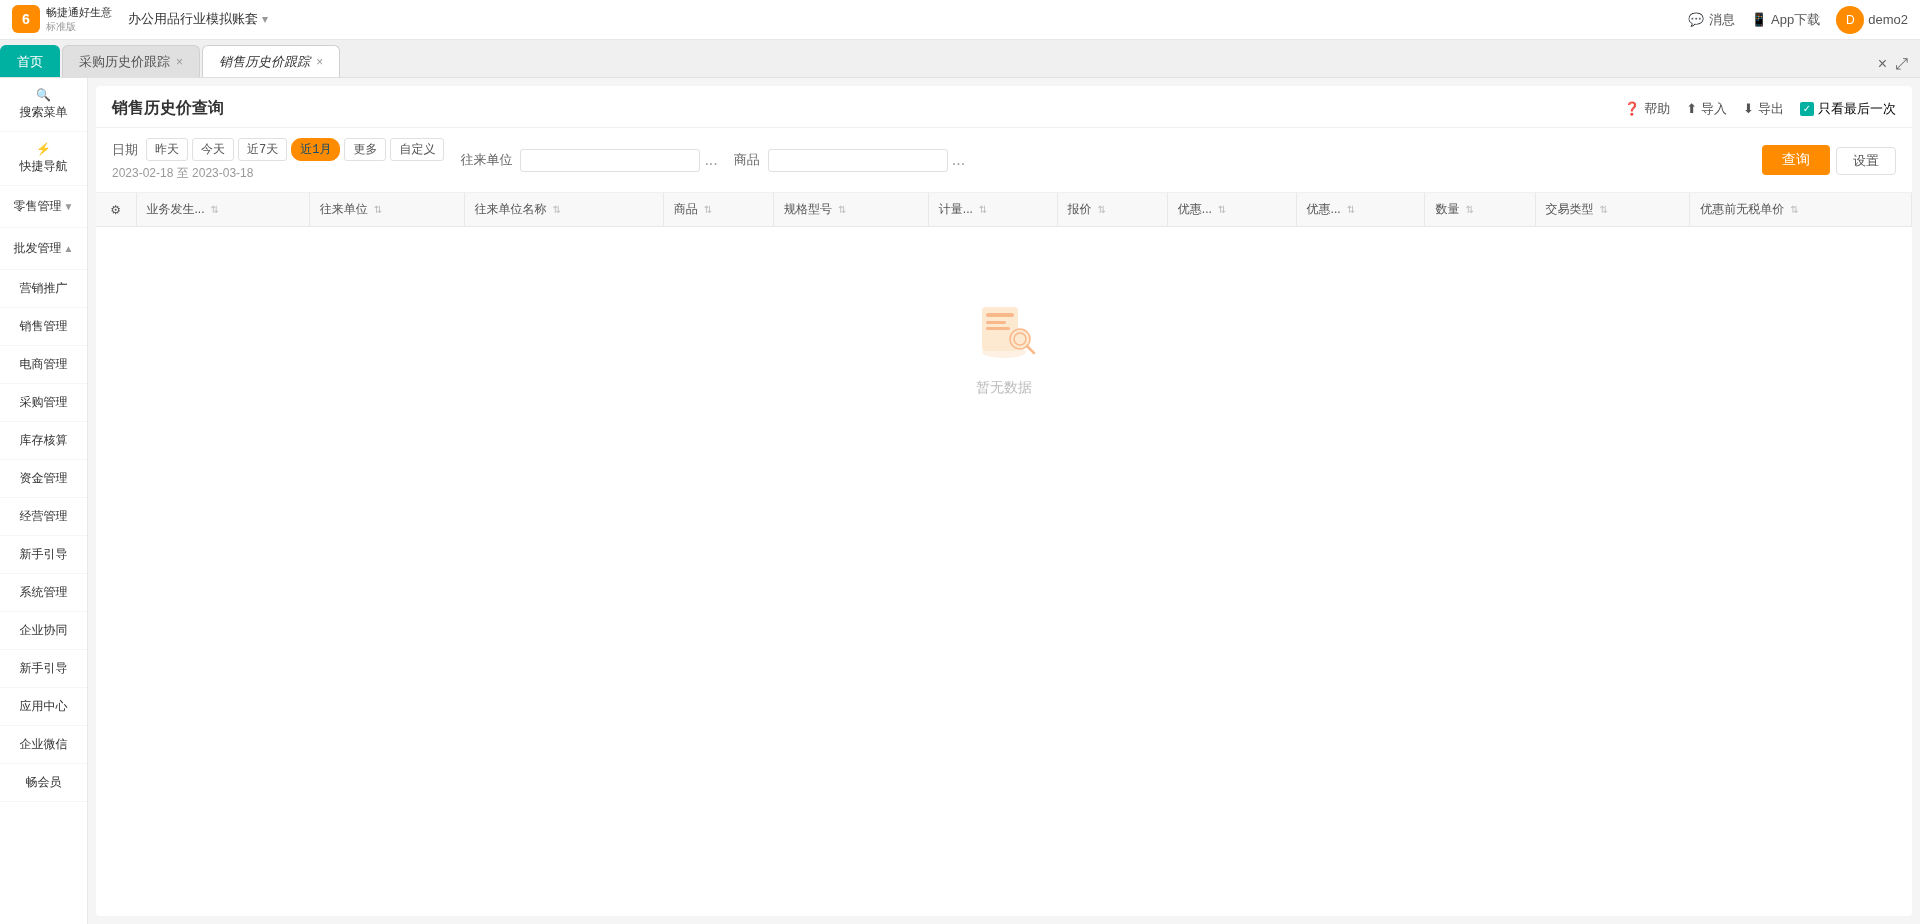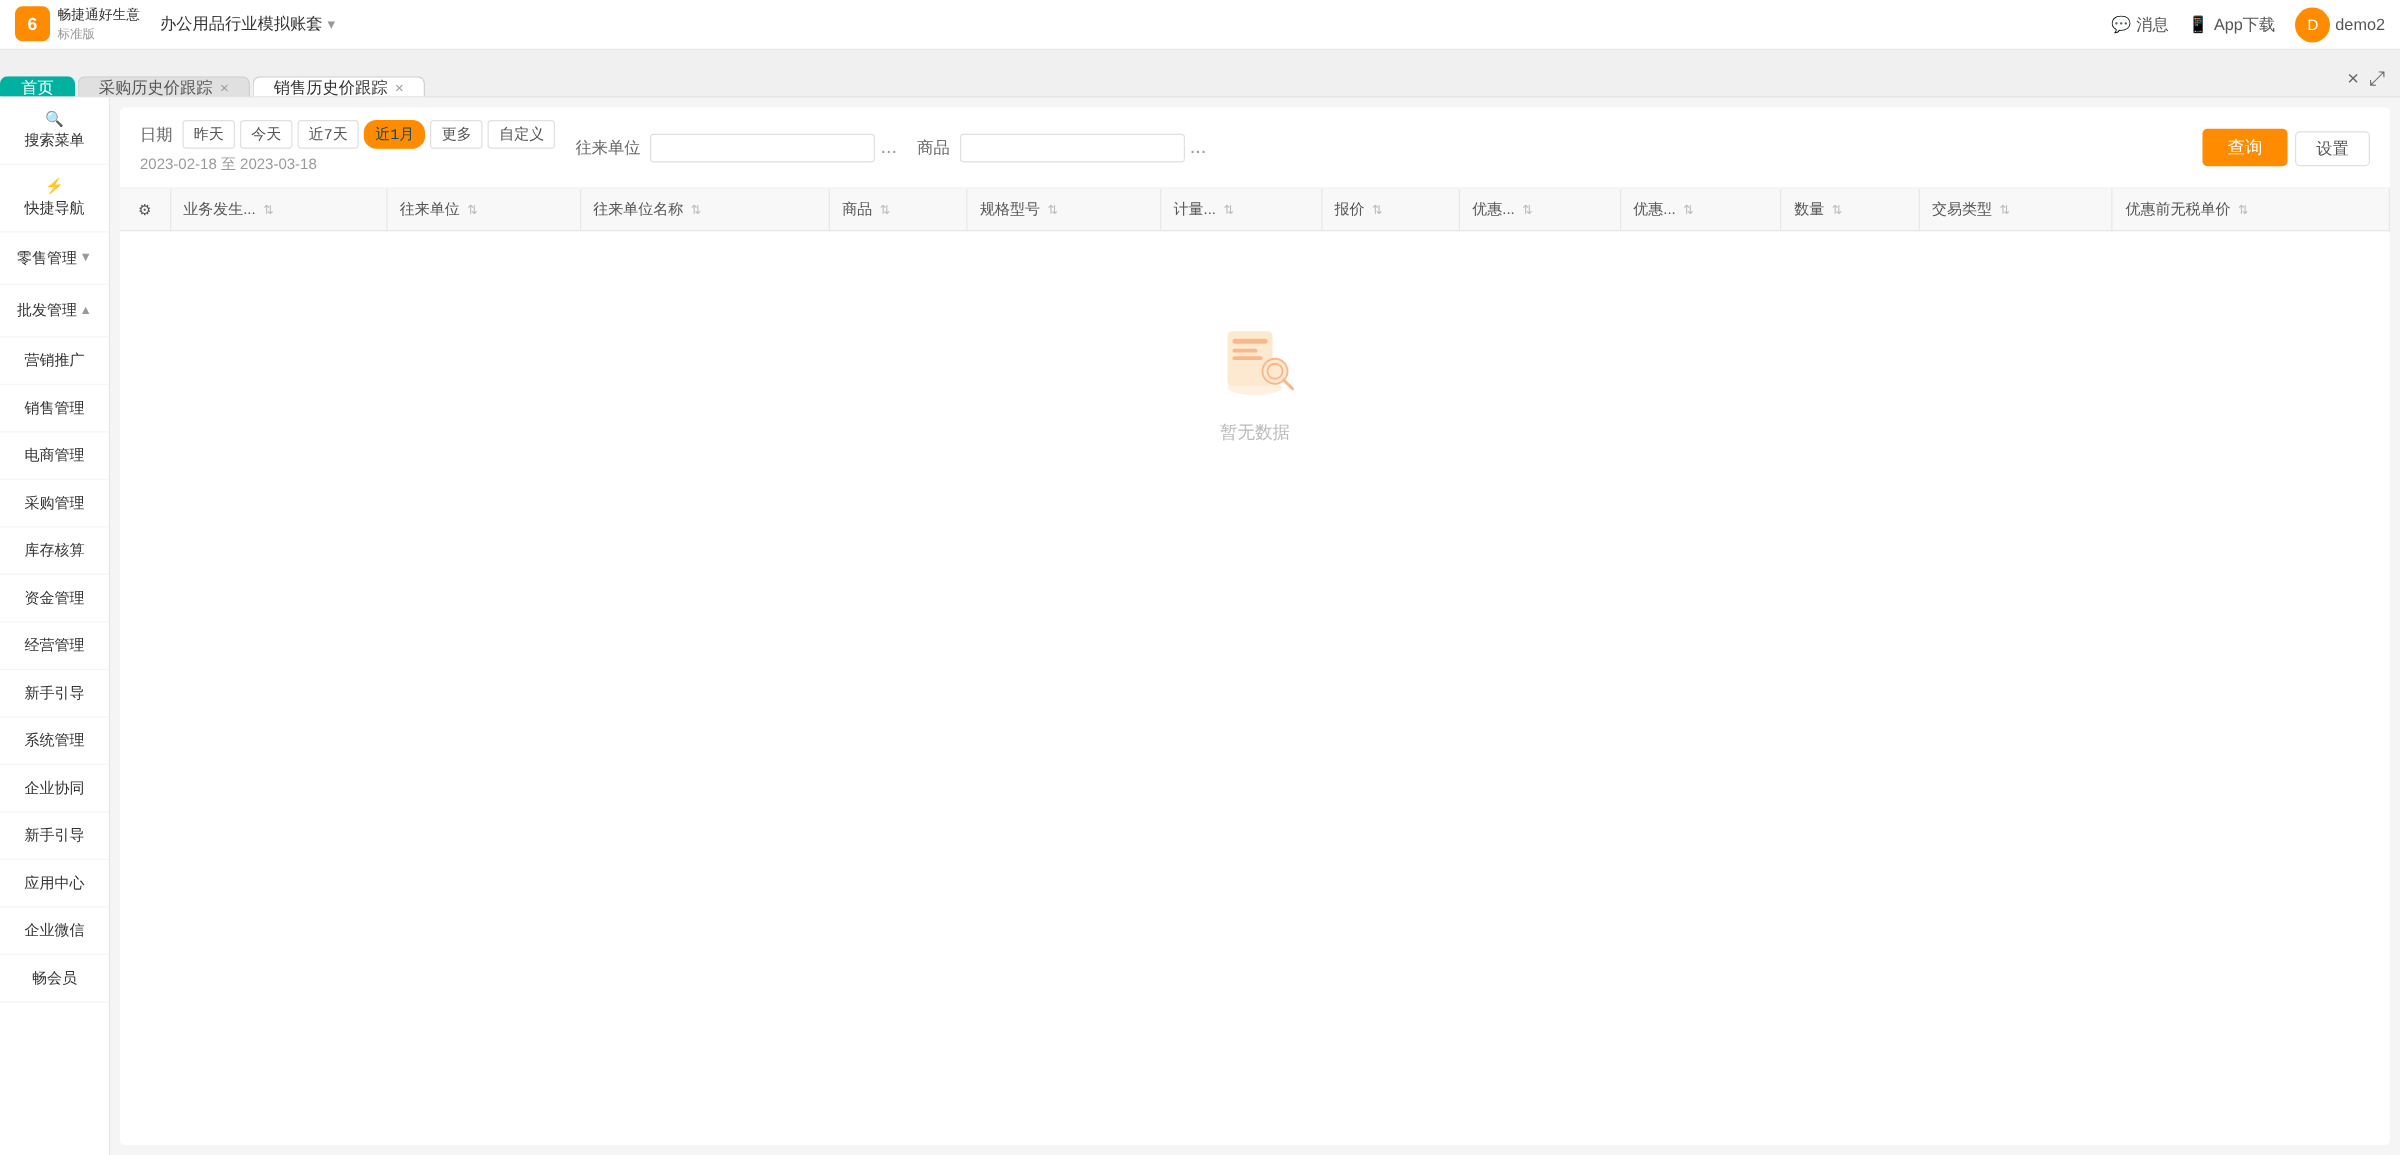--- a/index.html
+++ b/index.html
@@ -31,21 +31,21 @@
     
     .tab-bar {
       height: 38px;
       background: #f0f0f0;
       display: flex;
       align-items: flex-end;
       padding: 0 0 0 0;
       border-bottom: 1px solid #e0e0e0;
     }
     .tab {
-      height: 16px;
+      height: 32px;
       padding: 0 16px;
       display: flex;
       align-items: center;
       gap: 6px;
       cursor: pointer;
       font-size: 13px;
       color: #555;
       background: #e0e0e0;
       border-radius: 6px 6px 0 0;
       margin-right: 2px;
@@ -54,20 +54,21 @@
     }
     .tab.home {
       background: #00b0a0;
       color: white;
       border-color: #00b0a0;
     }
     .tab.active {
       background: white;
       color: #333;
       border-color: #d0d0d0;
+      font-style: italic;
     }
     .tab-close { color: #999; font-size: 12px; cursor: pointer; }
     .tab-bar-actions { margin-left: auto; display: flex; align-items: center; gap: 8px; padding-right: 12px; padding-bottom: 4px; }
     .tab-bar-btn { background: none; border: none; cursor: pointer; color: #666; font-size: 16px; }
 
     
     .main-layout { display: flex; height: calc(924px - 40px - 38px); }
 
     
     .sidebar {
@@ -338,20 +339,41 @@
       <span class="sidebar-label">企业微信</span>
     </div>
     <div class="sidebar-item">
       <span class="sidebar-label">畅会员</span>
     </div>
   </div>
 
   <div class="content-area">
     <div class="page-content">
 
+      <div class="page-header">
+        <span class="page-title">销售历史价查询</span>
+        <div class="page-header-actions">
+          <div class="header-action">
+            <span>❓</span>
+            <span>帮助</span>
+          </div>
+          <div class="header-action">
+            <span>⬆</span>
+            <span>导入</span>
+          </div>
+          <div class="header-action">
+            <span>⬇</span>
+            <span>导出</span>
+          </div>
+          <div class="only-last-checkbox">
+            <div class="checkbox-checked">✓</div>
+            <span>只看最后一次</span>
+          </div>
+        </div>
+      </div>
 
       <div class="filter-area">
         <div class="filter-date-col">
           <div class="filter-group">
             <span class="filter-label">日期</span>
             <div class="date-buttons">
               <button class="date-btn">昨天</button>
               <button class="date-btn">今天</button>
               <button class="date-btn">近7天</button>
               <button class="date-btn active">近1月</button>

